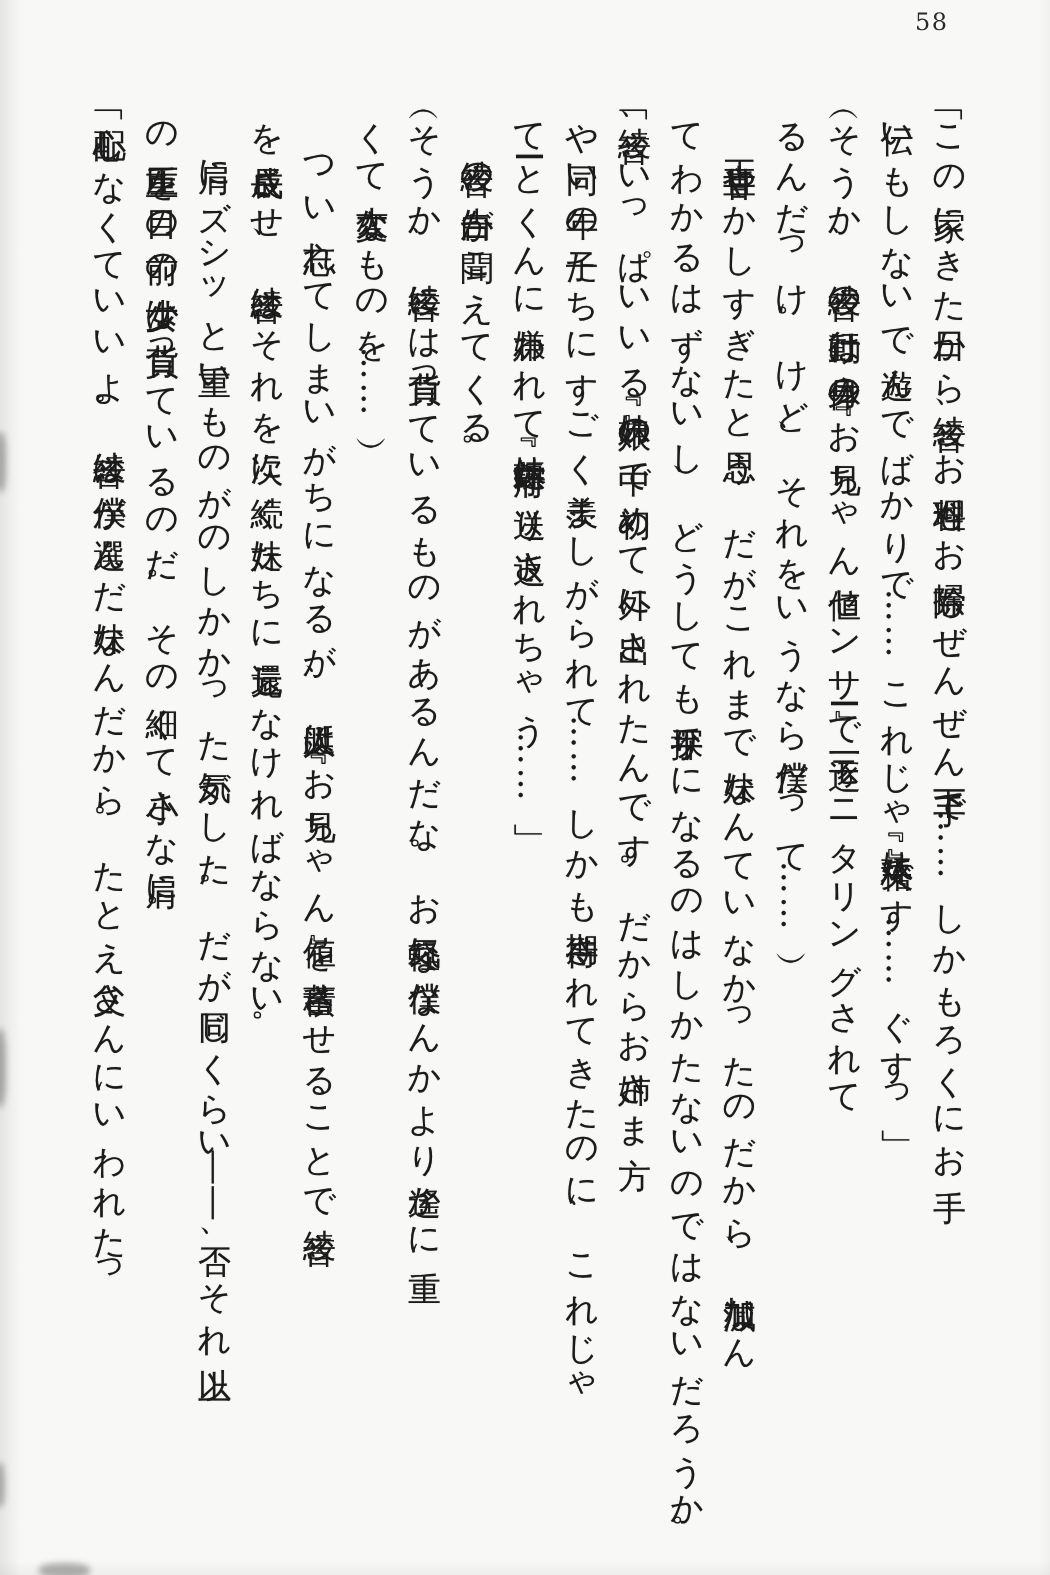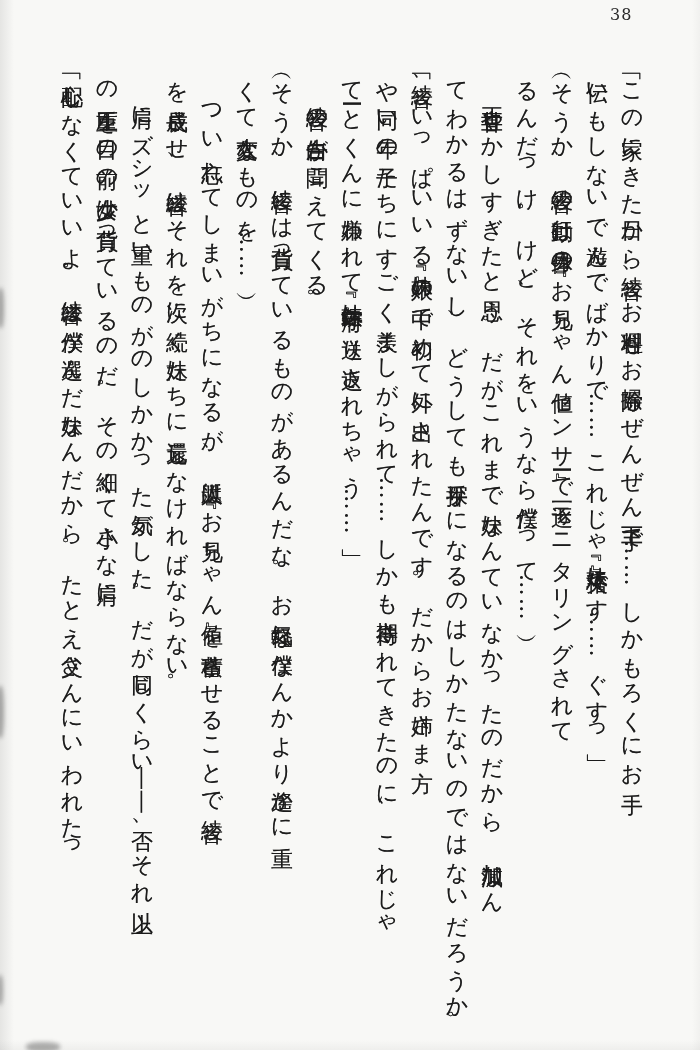--- a/index.html
+++ b/index.html
@@ -61,21 +61,21 @@
   }
   .artifact.a1 { left: -3px; top: 288px; width: 7px; height: 40px; }
   .artifact.a2 { left: -4px; top: 686px; width: 8px; height: 52px; }
   .artifact.a3 { left: 26px; top: 1042px; width: 34px; height: 10px; }
   .artifact.a4 { left: -3px; top: 975px; width: 6px; height: 30px; }
 </style>
 </head>
 <body>
 
 <div class="page">
-  <div class="page-number">38</div>
+  <div class="page-number">58</div>
 
   <div class="text-block">
     <p class="text-line">「この家にきた日から綾音、お料理もお掃除もぜんぜん下手で……しかもろくにお手</p>
     <p class="text-line">伝いもしないで遊んでばかりで……これじゃ『妹』失格です……ぐすっ」</p>
     <p class="text-line">（そうか、綾音の行動は身体の『お兄ちゃん値センサー』で逐一モニタリングされて</p>
     <p class="text-line">るんだっけ。けど、それをいうなら僕だって……）</p>
     <p class="text-line">　正直甘やかしすぎたと思う。だがこれまで妹なんていなかったのだから、加減なん</p>
     <p class="text-line">てわかるはずないし、どうしても手探りになるのはしかたないのではないだろうか。</p>
     <p class="text-line">「綾音、いっぱいいる『妹娘』の中で初めて外に出されたんです。だからお姉さま方</p>
     <p class="text-line">や同い年の子たちにすごく羨ましがられて……しかも期待されてきたのに、これじゃ</p>

